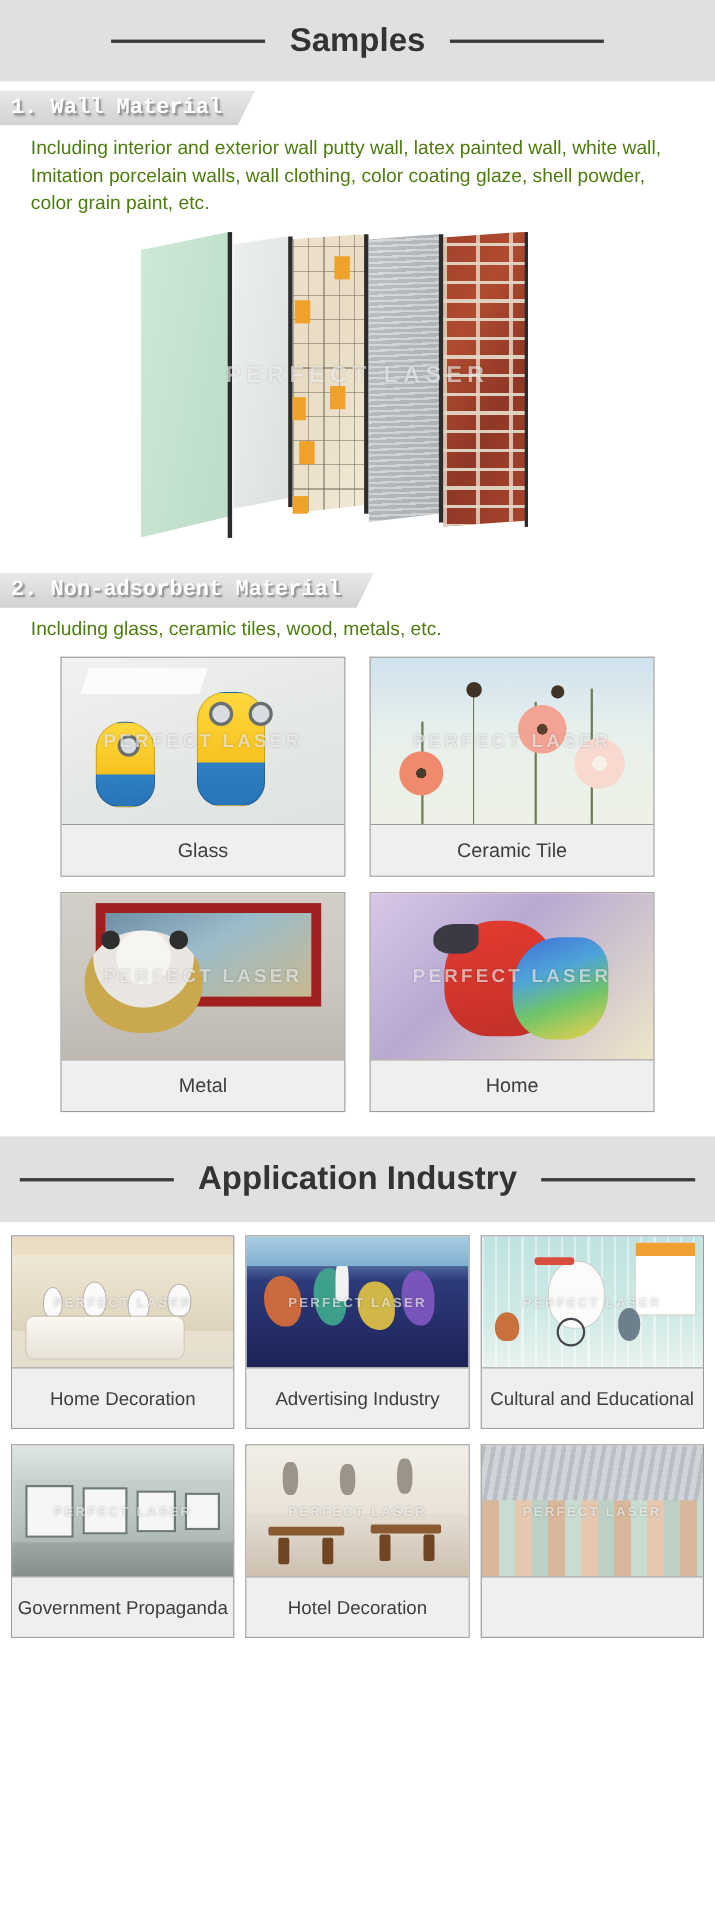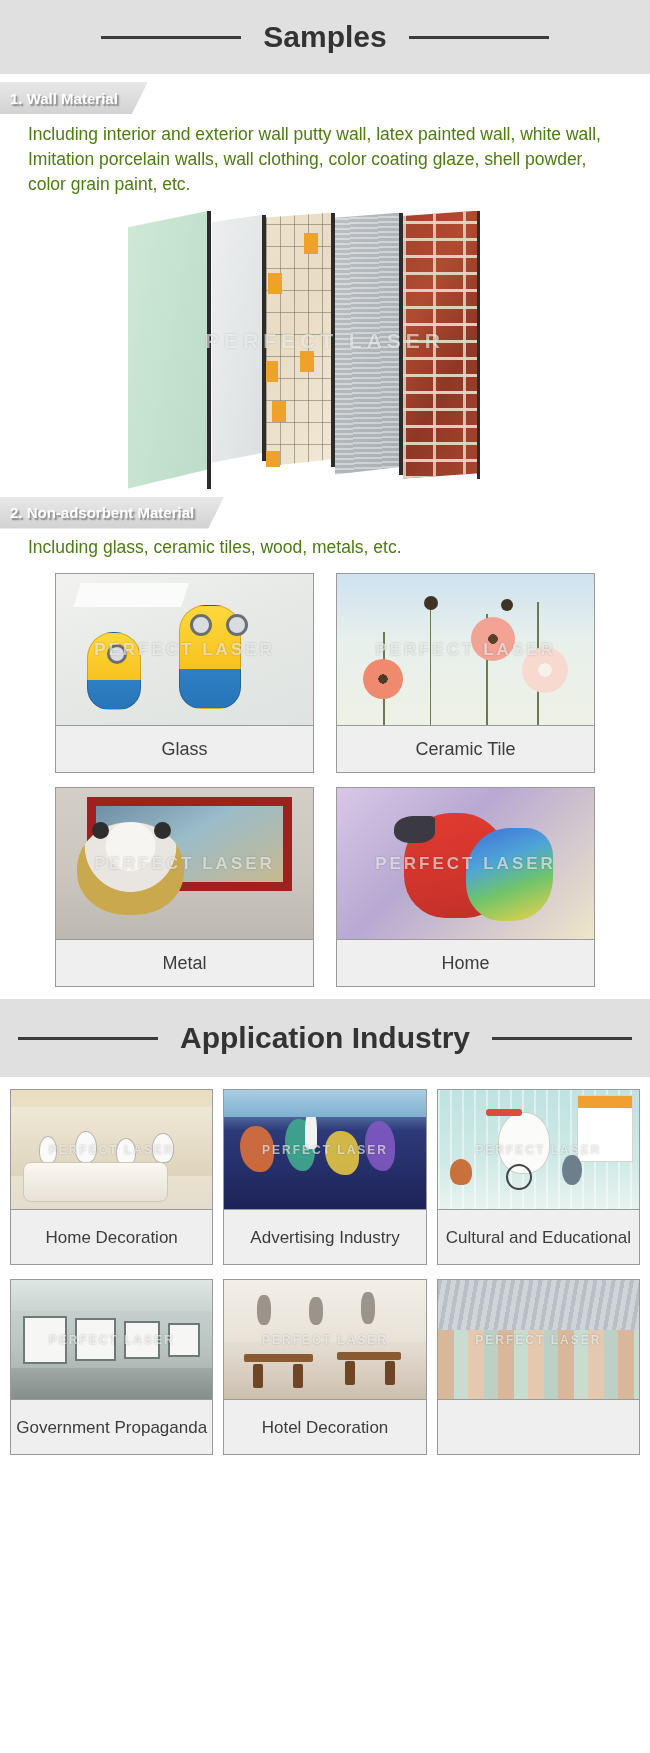--- a/index.html
+++ b/index.html
@@ -42,25 +42,26 @@
     left: 0;
     top: 0;
     height: 32px;
     background: linear-gradient(to bottom, #e8e8e8 0%, #dcdcdc 55%, #d2d2d2 100%);
     display: flex;
     align-items: center;
     padding: 0 30px 0 10px;
     clip-path: polygon(0 0, 100% 0, calc(100% - 16px) 100%, 0 100%);
   }
   .ribbon-text {
-    font-size: 15px;
+    font-size: 20px;
     font-weight: bold;
     color: #ffffff;
     text-shadow: 1.5px 1.5px 0 #9a9a9a, 2px 2px 2px rgba(0,0,0,0.30);
     white-space: nowrap;
+    font-family: Liberation Mono, monospace;
   }
 
   
   .para {
     font-size: 17.5px;
     line-height: 1.42;
     color: #4d7c0f;
     padding: 8px 30px 0 28px;
   }
   .para-tight { padding-top: 6px; padding-bottom: 4px; }
@@ -300,21 +301,21 @@
               background:
                 repeating-linear-gradient(0deg, rgba(226,214,196,0.95) 0 3px, transparent 3px 17px),
                 repeating-linear-gradient(90deg, rgba(226,214,196,0.85) 0 3px, transparent 3px 30px),
                 linear-gradient(120deg,#a3412c 0%,#b04b30 30%,#8f3726 62%,#a9462e 100%);
               clip-path: polygon(0 2%, 100% 0, 100% 98%, 0 100%);"></div>
   <div class="panel-edge" style="left:477px; top:8px; height:268px; width:3px;"></div>
 
   <div class="wm" style="top:126px;">PERFECT LASER</div>
 </div>
 
-<div class="ribbon-wrap" style="margin-top:4px;">
+<div class="ribbon-wrap" style="margin-top:28px;">
   <div class="ribbon">
     <span class="ribbon-text">2. Non-adsorbent Material</span>
   </div>
 </div>
 
 <div class="para para-tight">Including glass, ceramic tiles, wood, metals, etc.</div>
 
 <div class="grid2 g2">
 
   <div class="card">
@@ -370,21 +371,21 @@
         <div class="wing"></div>
         <div class="beak"></div>
       </div>
       <div class="card-wm">PERFECT LASER</div>
     </div>
     <div class="card-label">Home</div>
   </div>
 
 </div>
 
-<div class="band" id="industry-band" style="margin-top:12px;">
+<div class="band" id="industry-band" style="margin-top:22px;">
   <span class="band-rule"></span>
   <span class="band-title">Application Industry</span>
   <span class="band-rule"></span>
 </div>
 
 <div class="grid3 g3">
 
   <div class="card">
     <div class="card-img">
       <div class="scene sc-home">

